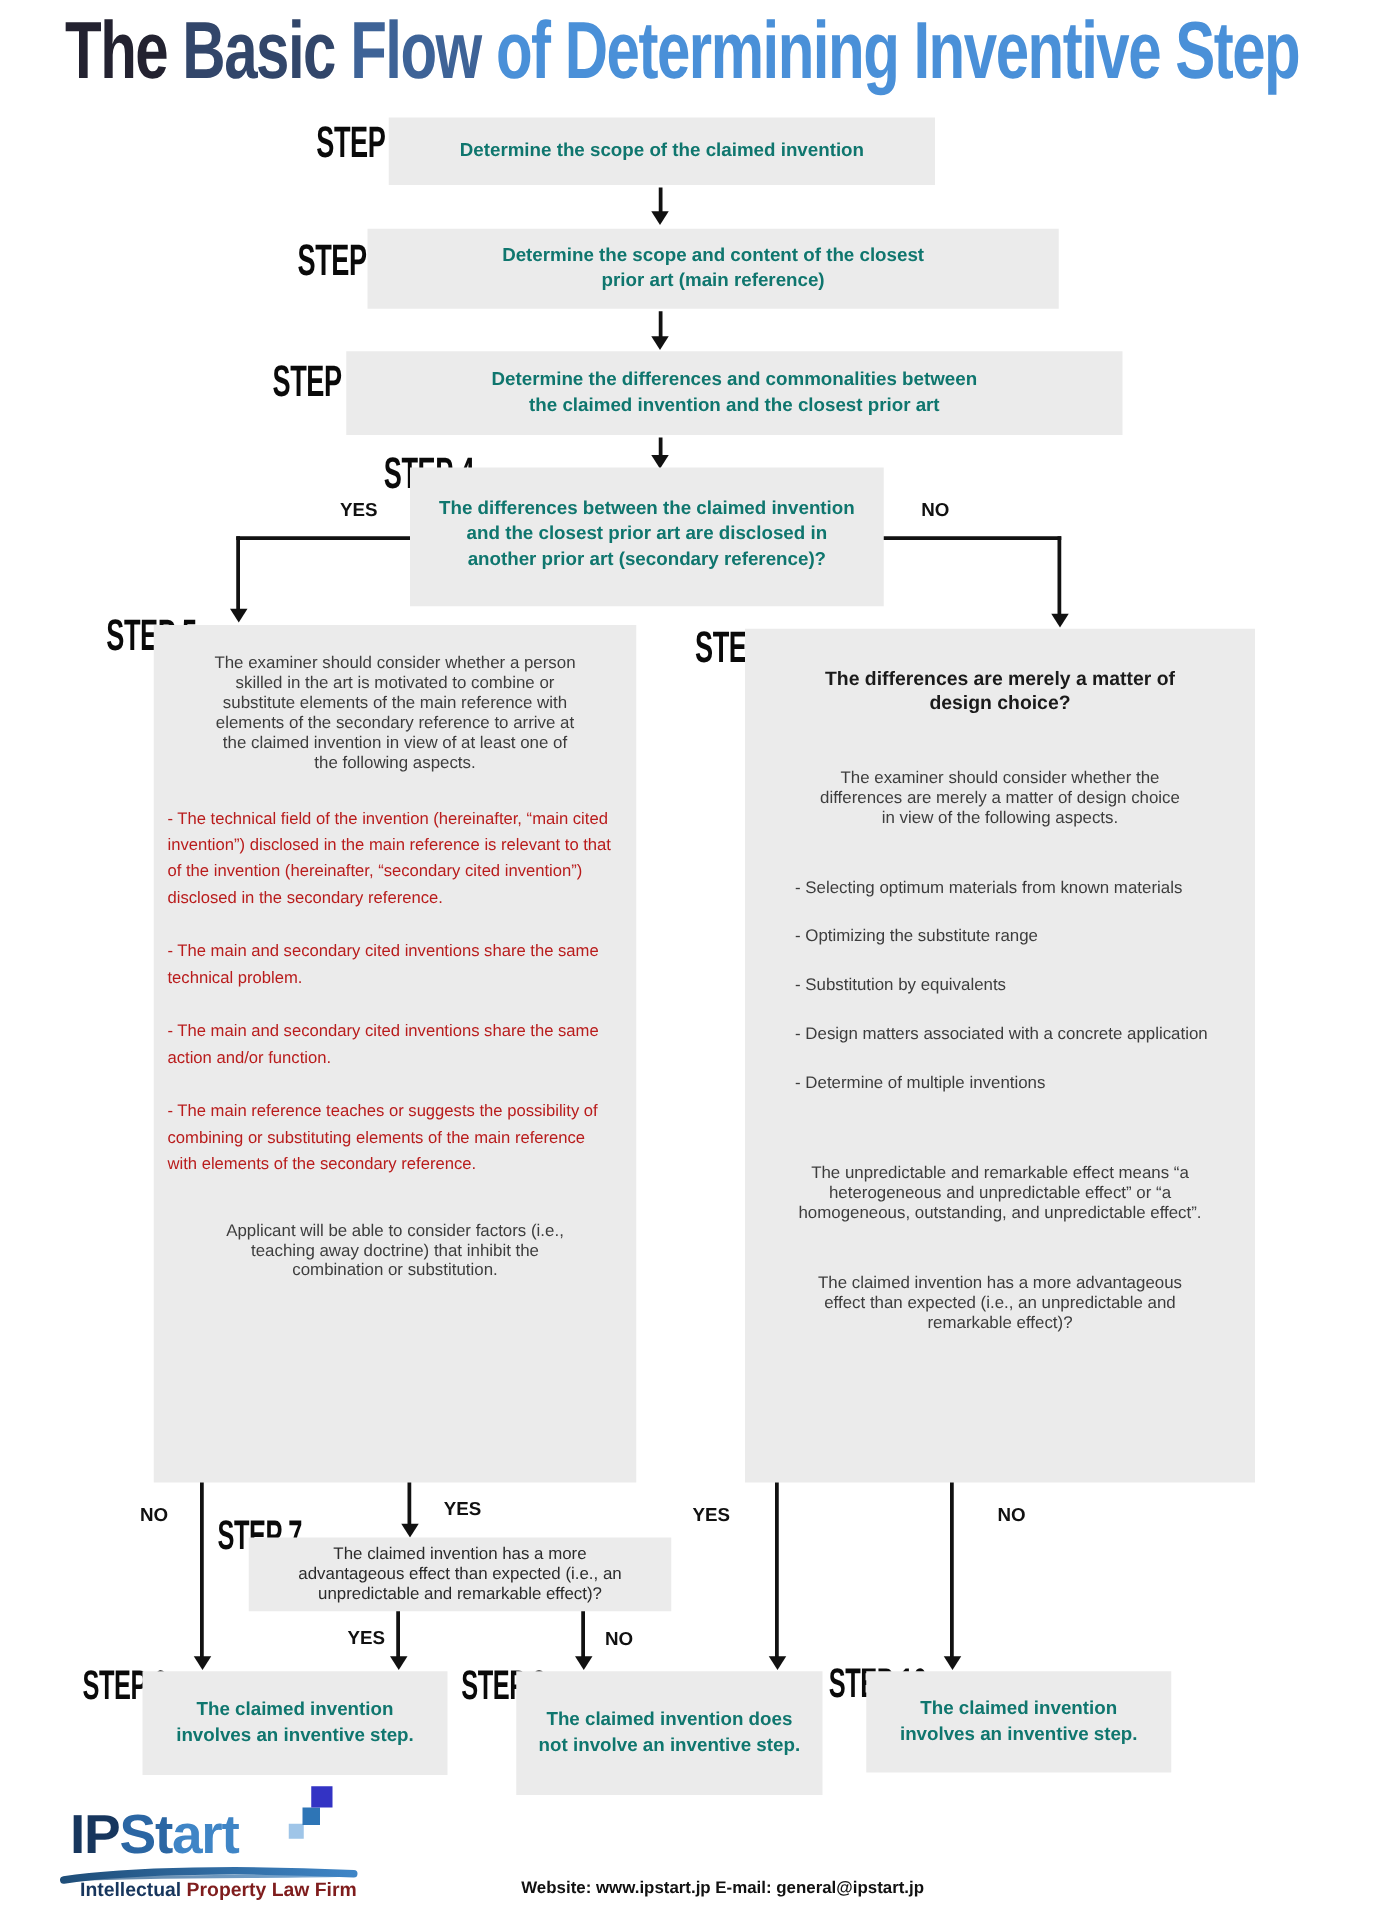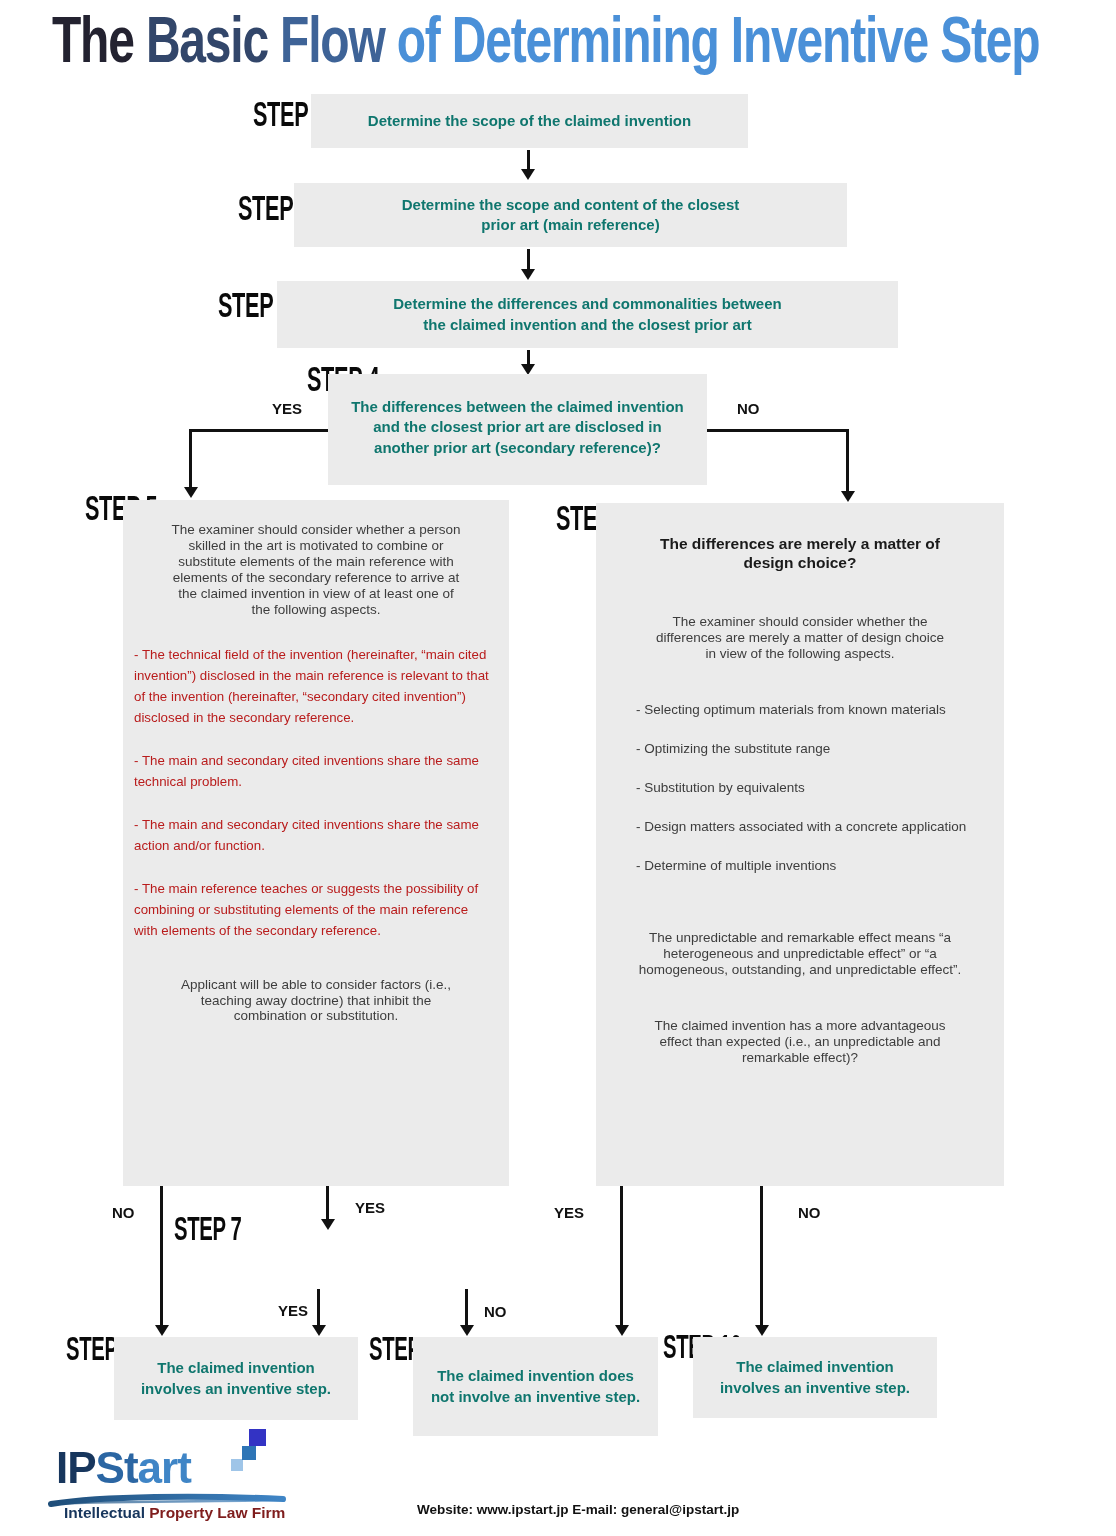--- a/index.html
+++ b/index.html
@@ -114,20 +114,25 @@
   </div>
 
   <div class="yn" style="left:112px;top:1204px;">NO</div>
   <div class="vline" style="left:160px;top:1186px;height:140px;"></div>
   <div class="ahd" style="left:155px;top:1325px;"></div>
   <div class="yn" style="left:355px;top:1199px;">YES</div>
   <div class="vline" style="left:326px;top:1186px;height:34px;"></div>
   <div class="ahd" style="left:321px;top:1219px;"></div>
 
   <div class="steplab" style="left:174px;top:1213px;font-size:29px;">STEP 7</div>
+  <div class="box" style="left:199px;top:1230px;width:338px;height:59px;padding-top:5px;">
+    <div class="bodytxt pre" style="color:#2b2b2b;font-size:13.5px;line-height:16px;">The claimed invention has a more
+advantageous effect than expected (i.e., an
+unpredictable and remarkable effect)?</div>
+  </div>
   <div class="yn" style="left:278px;top:1302px;">YES</div>
   <div class="vline" style="left:317px;top:1289px;height:37px;"></div>
   <div class="ahd" style="left:312px;top:1325px;"></div>
   <div class="yn" style="left:484px;top:1303px;">NO</div>
   <div class="vline" style="left:465px;top:1289px;height:37px;"></div>
   <div class="ahd" style="left:460px;top:1325px;"></div>
 
   <div class="yn" style="left:554px;top:1204px;">YES</div>
   <div class="vline" style="left:620px;top:1186px;height:140px;"></div>
   <div class="ahd" style="left:615px;top:1325px;"></div>

